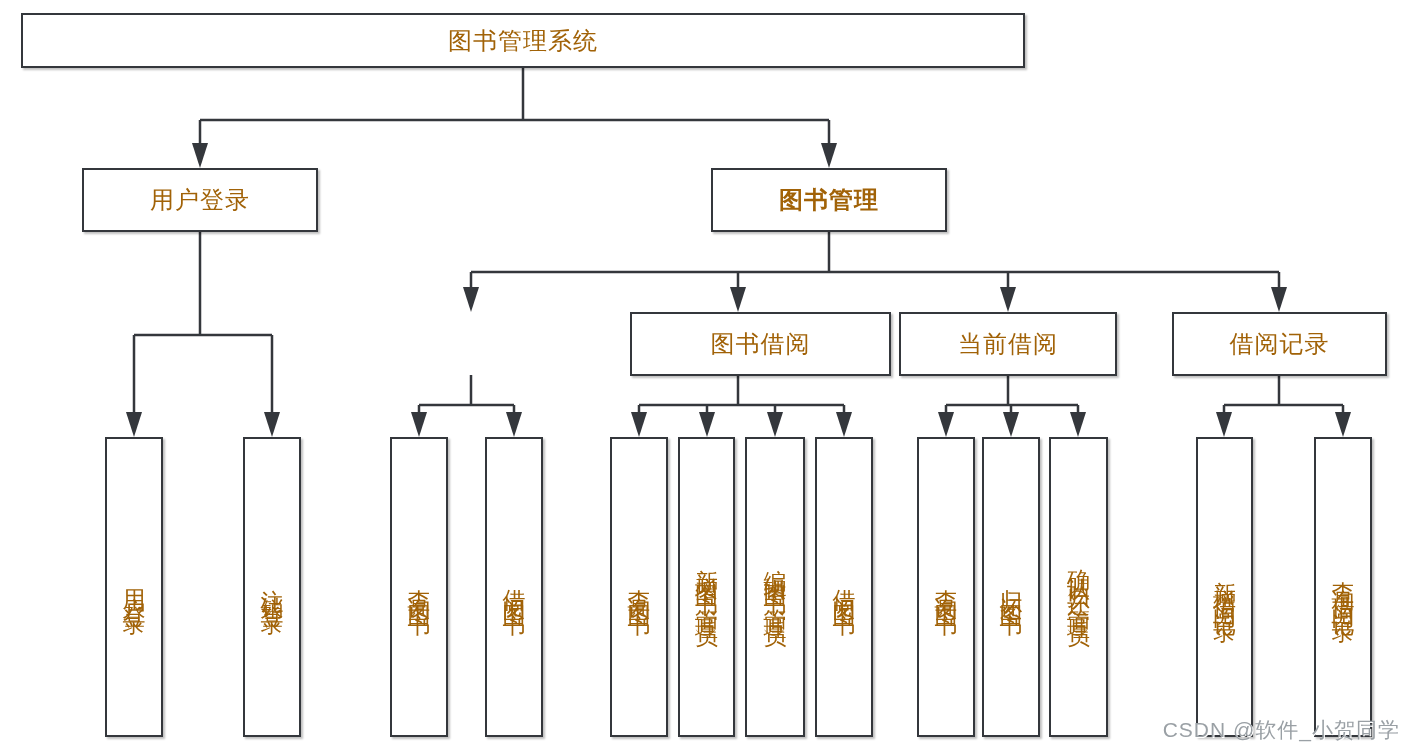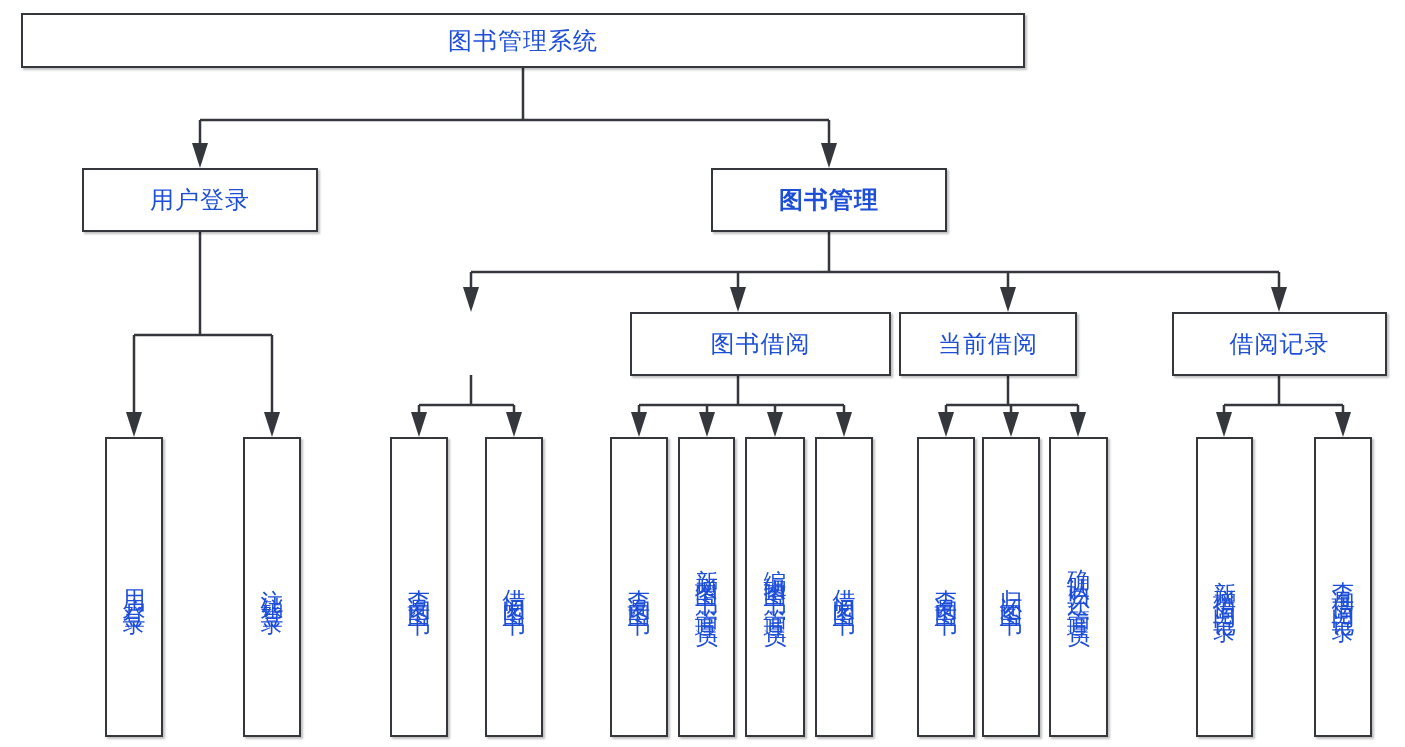--- a/index.html
+++ b/index.html
@@ -4,21 +4,21 @@
 <style>
   html, body { margin:0; padding:0; background:#ffffff; }
   .canvas {
     position:relative; width:1405px; height:747px; background:#ffffff;
     font-family:"Liberation Sans", sans-serif; overflow:hidden;
   }
   svg.connectors { position:absolute; left:0; top:0; width:1405px; height:747px; }
   .box {
     position:absolute; background:#ffffff; border:2.5px solid #34373c;
     box-sizing:border-box; display:flex; align-items:center; justify-content:center;
-    box-shadow:2px 2px 2px rgba(0,0,0,0.25); color:#1d4ed8;
+    box-shadow:2px 2px 2px rgba(0,0,0,0.25); color:#a16207;
   }
   .hlabel { font-size:24px; letter-spacing:1px; white-space:nowrap; }
   .leaf { top:437px; height:300px; }
   .vlabel {
     writing-mode:vertical-rl; text-orientation:mixed;
     font-size:23px; line-height:1; letter-spacing:8px; white-space:nowrap;
   }
   .watermark {
     position:absolute; right:5px; bottom:3px; z-index:6;
     font-size:21px; color:#9aa0a5; letter-spacing:1px;
@@ -77,21 +77,21 @@
   <div class="box" style="left:82px; top:168px; width:236px; height:64px;">
     <span class="hlabel">用户登录</span>
   </div>
   <div class="box" style="left:711px; top:168px; width:236px; height:64px;font-weight:bold;">
     <span class="hlabel">图书管理</span>
   </div>
 
   <div class="box" style="left:630px; top:312px; width:261px; height:64px;">
     <span class="hlabel">图书借阅</span>
   </div>
-  <div class="box" style="left:899px; top:312px; width:178px; height:64px;">
+  <div class="box" style="left:899px; top:312px; width:218px; height:64px;">
     <span class="hlabel">当前借阅</span>
   </div>
   <div class="box" style="left:1172px; top:312px; width:215px; height:64px;">
     <span class="hlabel">借阅记录</span>
   </div>
 
   <div class="box leaf" style="left:105px; width:58px;">
     <span class="vlabel">用户登录</span>
   </div>
   <div class="box leaf" style="left:243px; width:58px;">
@@ -128,14 +128,15 @@
     <span class="vlabel">确认归还（管理员）</span>
   </div>
 
   <div class="box leaf" style="left:1196px; width:57px;">
     <span class="vlabel">新增借阅记录</span>
   </div>
   <div class="box leaf" style="left:1314px; width:58px;">
     <span class="vlabel">查询借阅记录</span>
   </div>
 
+  <div class="watermark">CSDN @软件_小贺同学</div>
 
 </div>
 
 </body></html>

